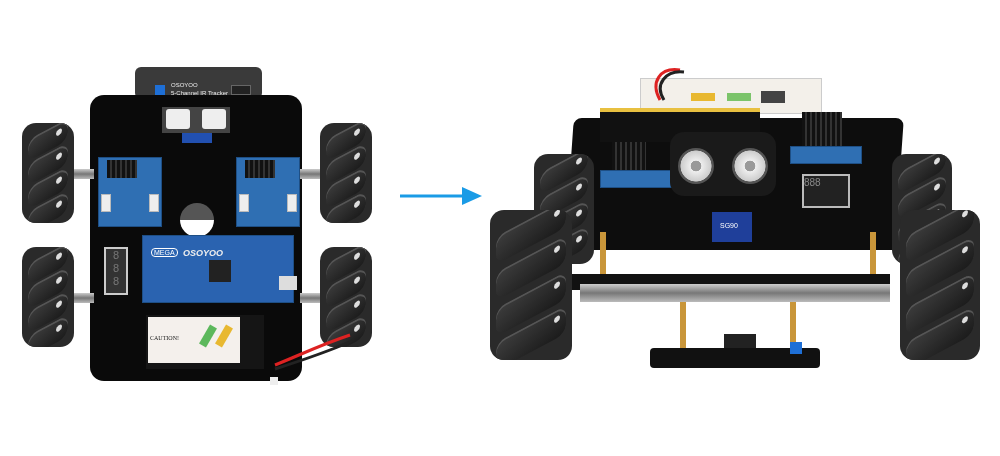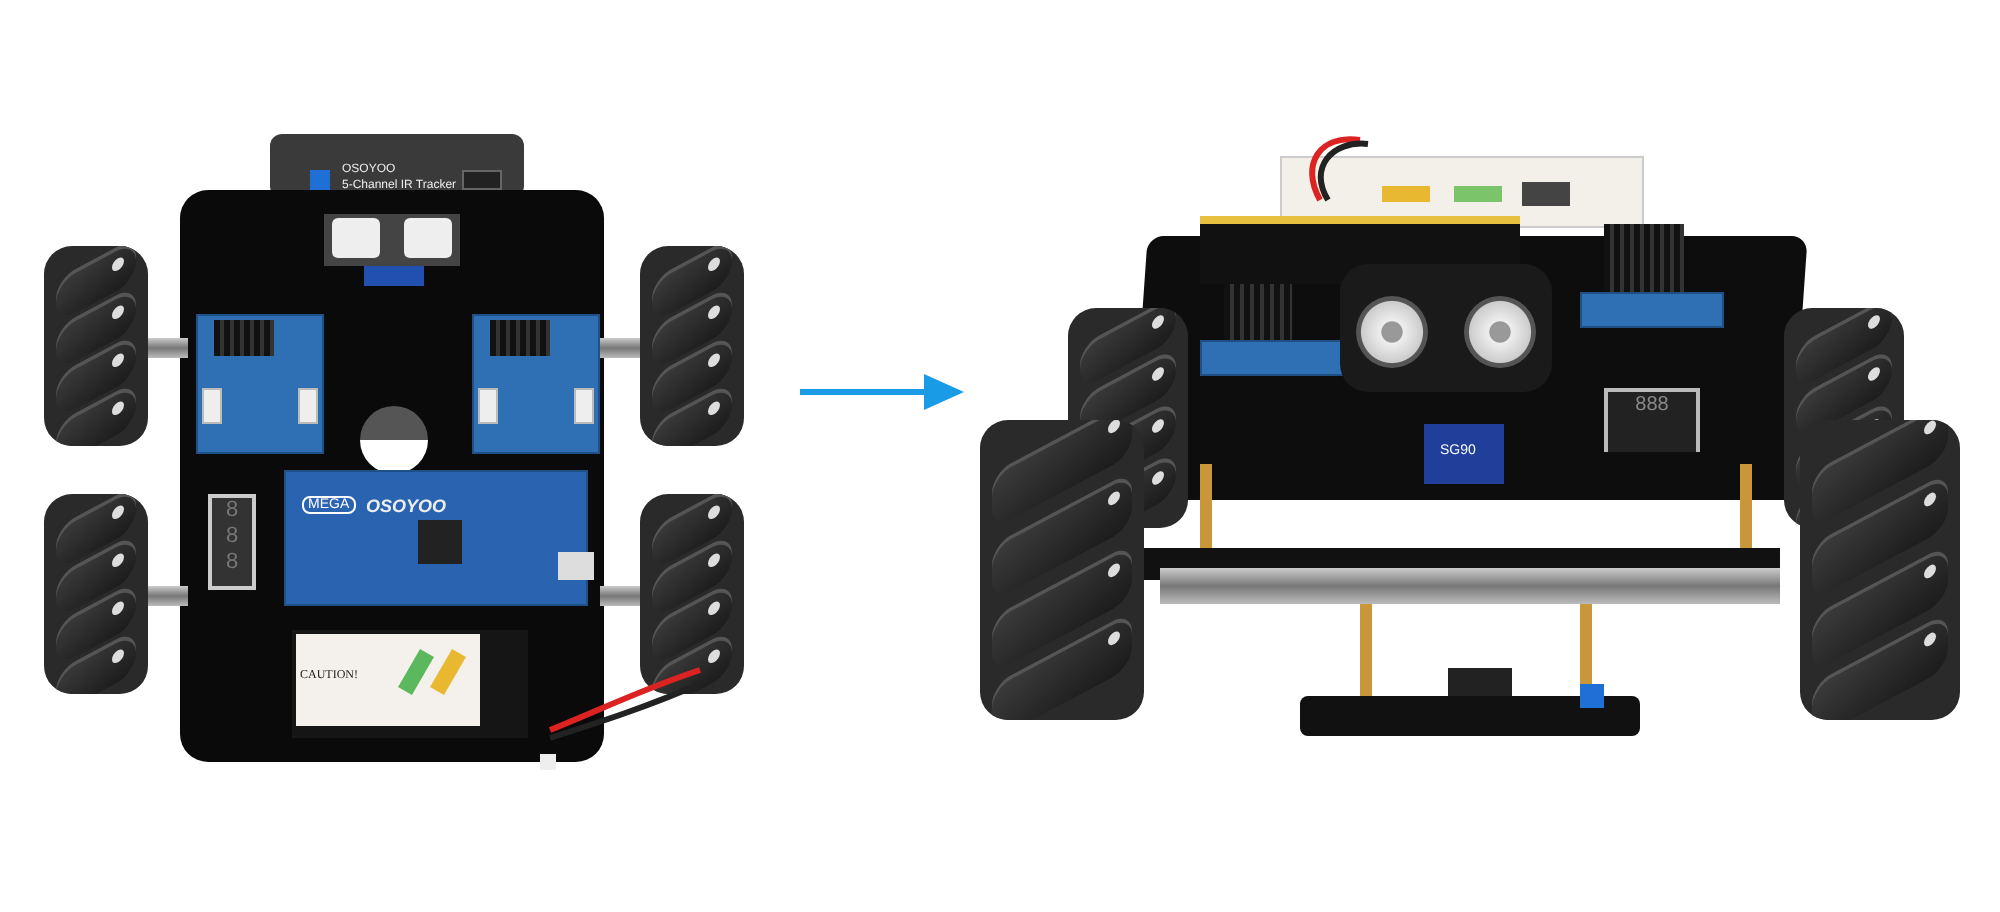--- a/index.html
+++ b/index.html
@@ -126,21 +126,21 @@
   <div class="heatsink" style="left:122px;top:80px;width:34px;height:28px;"></div>
   <div class="heatsink" style="left:312px;top:50px;width:40px;height:34px;"></div>
   <div class="board-blue" style="left:110px;top:108px;width:70px;height:16px;"></div>
   <div class="board-blue" style="left:300px;top:84px;width:70px;height:16px;"></div>
 
   <div class="abs" style="left:180px;top:70px;width:106px;height:64px;background:#1a1a1a;border-radius:14px;">
     <div class="abs" style="left:8px;top:16px;width:36px;height:36px;border-radius:50%;background:radial-gradient(#999 20%,#eee 22%,#ccc 60%,#555 62%);"></div>
     <div class="abs" style="left:62px;top:16px;width:36px;height:36px;border-radius:50%;background:radial-gradient(#999 20%,#eee 22%,#ccc 60%,#555 62%);"></div>
   </div>
 
-  <div class="abs" style="left:312px;top:132px;width:44px;height:30px;background:#222;border:2px solid #bbb;color:#888;font-size:10px;text-align:center;line-height:14px;">888</div>
+  <div class="abs" style="left:312px;top:112px;width:44px;height:30px;background:#222;border:2px solid #bbb;color:#888;font-size:10px;text-align:left;line-height:14px;">888</div>
 
   <div class="abs" style="left:70px;top:164px;width:345px;height:24px;background:#0d0d0d;"></div>
 
   <div class="abs" style="left:222px;top:150px;width:40px;height:30px;background:#1f3f9a;">
     <span class="abs" style="left:8px;top:10px;font-size:7px;color:#fff;">SG90</span>
   </div>
 
   <div class="abs" style="left:110px;top:170px;width:6px;height:48px;background:#c9963a;"></div>
   <div class="abs" style="left:380px;top:170px;width:6px;height:48px;background:#c9963a;"></div>
   <div class="abs" style="left:190px;top:218px;width:6px;height:80px;background:#c9963a;"></div>

